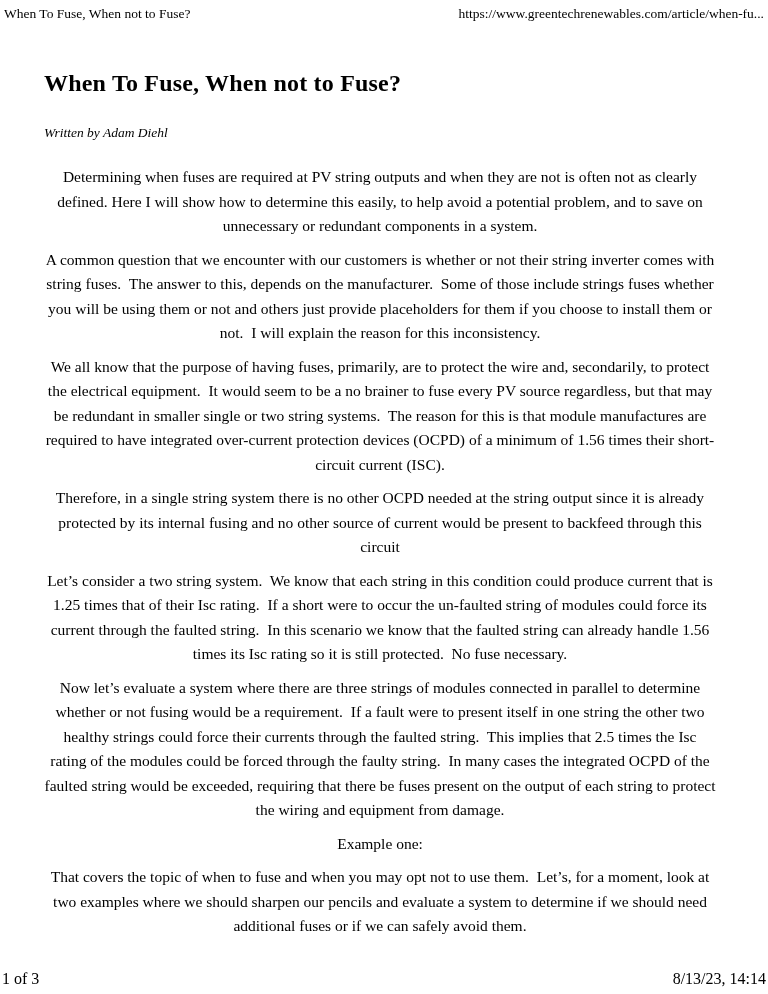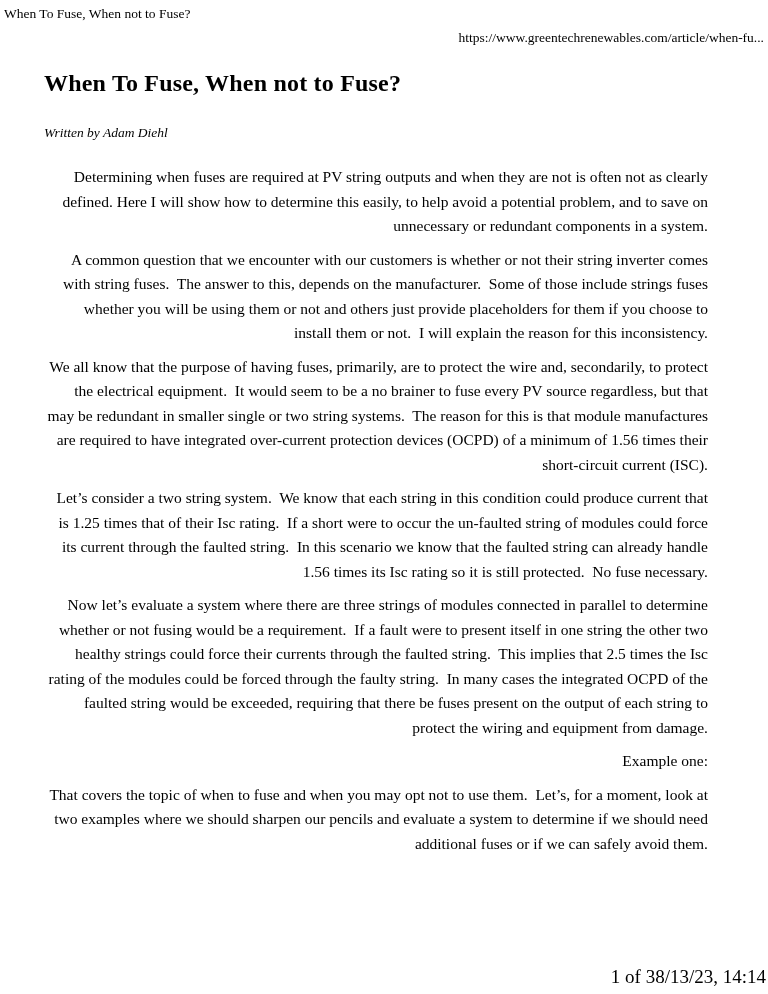--- a/index.html
+++ b/index.html
@@ -20,72 +20,73 @@
     top: 6px;
     left: 0;
     right: 0;
     padding: 0 2px 0 2px;
     display: flex;
     justify-content: space-between;
     font-size: 13.5px;
     color: #000000;
   }
   .print-header .left { padding-left: 2px; }
-  .print-header .right { padding-right: 2px; margin-top: 24px; }
+  .print-header .right { padding-right: 2px; }
   .page-body {
     position: absolute;
     top: 70px;
     left: 44px;
     width: 680px;
   }
   h1.article-title {
     font-size: 24px;
     font-weight: bold;
     margin: 0 0 28px 0;
     letter-spacing: 0.2px;
   }
   .byline {
     font-style: italic;
     font-size: 13.5px;
     margin: 0 0 24px 0;
   }
   .paragraphs p {
     font-size: 15.5px;
     line-height: 24.5px;
-    margin: 0 16px 9px 0;
+    margin: 0 8px 9px 0;
     white-space: pre-wrap;
-    text-align: right;
+    text-align: center;
   }
   .print-footer {
     position: absolute;
     bottom: 6px;
     left: 0;
     right: 0;
     display: flex;
-    justify-content: flex-end;
-    font-size: 19px;
+    justify-content: space-between;
+    font-size: 16px;
     color: #000000;
     padding: 0 2px;
   }
 </style>
 </head>
 <body>
 
 <div class="print-header">
   <span class="left">When To Fuse, When not to Fuse?</span>
   <span class="right">https://www.greentechrenewables.com/article/when-fu...</span>
 </div>
 
 <div class="page-body">
   <h1 class="article-title">When To Fuse, When not to Fuse?</h1>
   <div class="byline">Written by Adam Diehl</div>
   <div class="paragraphs">
       <p>Determining when fuses are required at PV string outputs and when they are not is often not as clearly defined. Here I will show how to determine this easily, to help avoid a potential problem, and to save on unnecessary or redundant components in a system.</p>
       <p>A common question that we encounter with our customers is whether or not their string inverter comes with string fuses.  The answer to this, depends on the manufacturer.  Some of those include strings fuses whether you will be using them or not and others just provide placeholders for them if you choose to install them or not.  I will explain the reason for this inconsistency.</p>
       <p>We all know that the purpose of having fuses, primarily, are to protect the wire and, secondarily, to protect the electrical equipment.  It would seem to be a no brainer to fuse every PV source regardless, but that may be redundant in smaller single or two string systems.  The reason for this is that module manufactures are required to have integrated over-current protection devices (OCPD) of a minimum of 1.56 times their short-circuit current (ISC).</p>
+      <p>Therefore, in a single string system there is no other OCPD needed at the string output since it is already protected by its internal fusing and no other source of current would be present to backfeed through this circuit</p>
       <p>Let’s consider a two string system.  We know that each string in this condition could produce current that is 1.25 times that of their Isc rating.  If a short were to occur the un-faulted string of modules could force its current through the faulted string.  In this scenario we know that the faulted string can already handle 1.56 times its Isc rating so it is still protected.  No fuse necessary.</p>
       <p>Now let’s evaluate a system where there are three strings of modules connected in parallel to determine whether or not fusing would be a requirement.  If a fault were to present itself in one string the other two healthy strings could force their currents through the faulted string.  This implies that 2.5 times the Isc rating of the modules could be forced through the faulty string.  In many cases the integrated OCPD of the faulted string would be exceeded, requiring that there be fuses present on the output of each string to protect the wiring and equipment from damage.</p>
       <p>Example one:</p>
       <p>That covers the topic of when to fuse and when you may opt not to use them.  Let’s, for a moment, look at two examples where we should sharpen our pencils and evaluate a system to determine if we should need additional fuses or if we can safely avoid them.</p>
     </div>
 </div>
 
 <div class="print-footer">
   <span>1 of 3</span>
   <span>8/13/23, 14:14</span>

